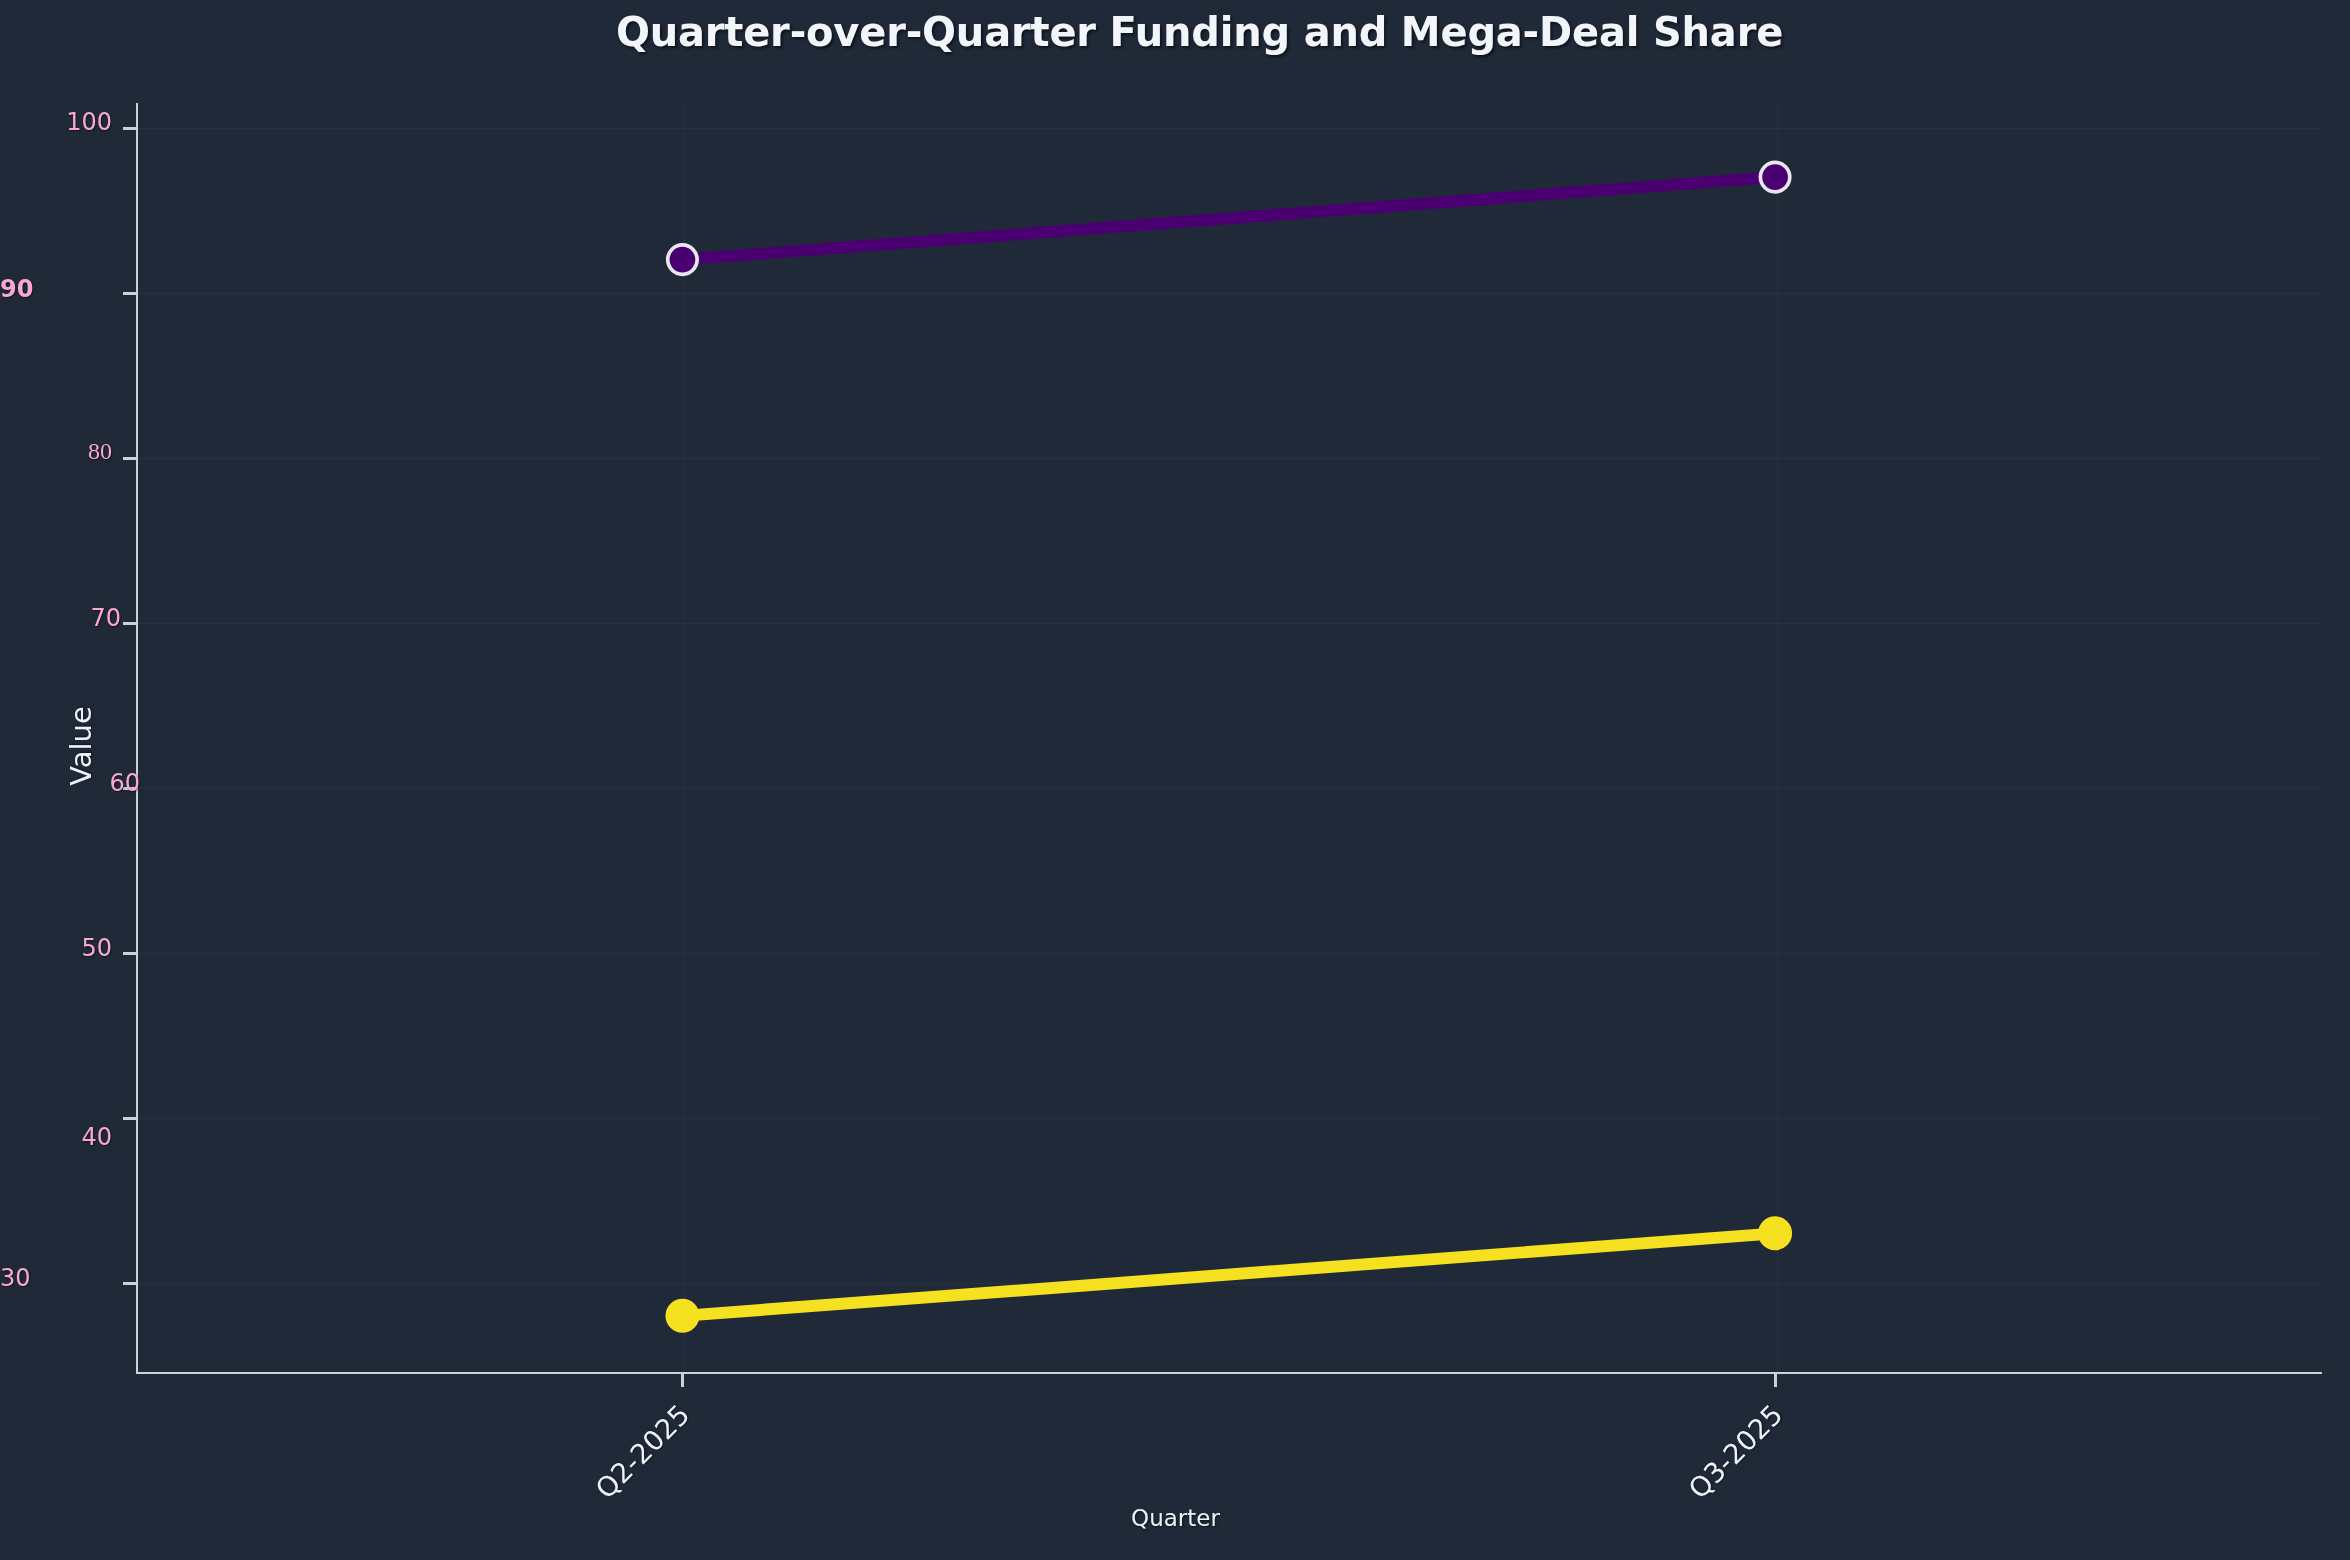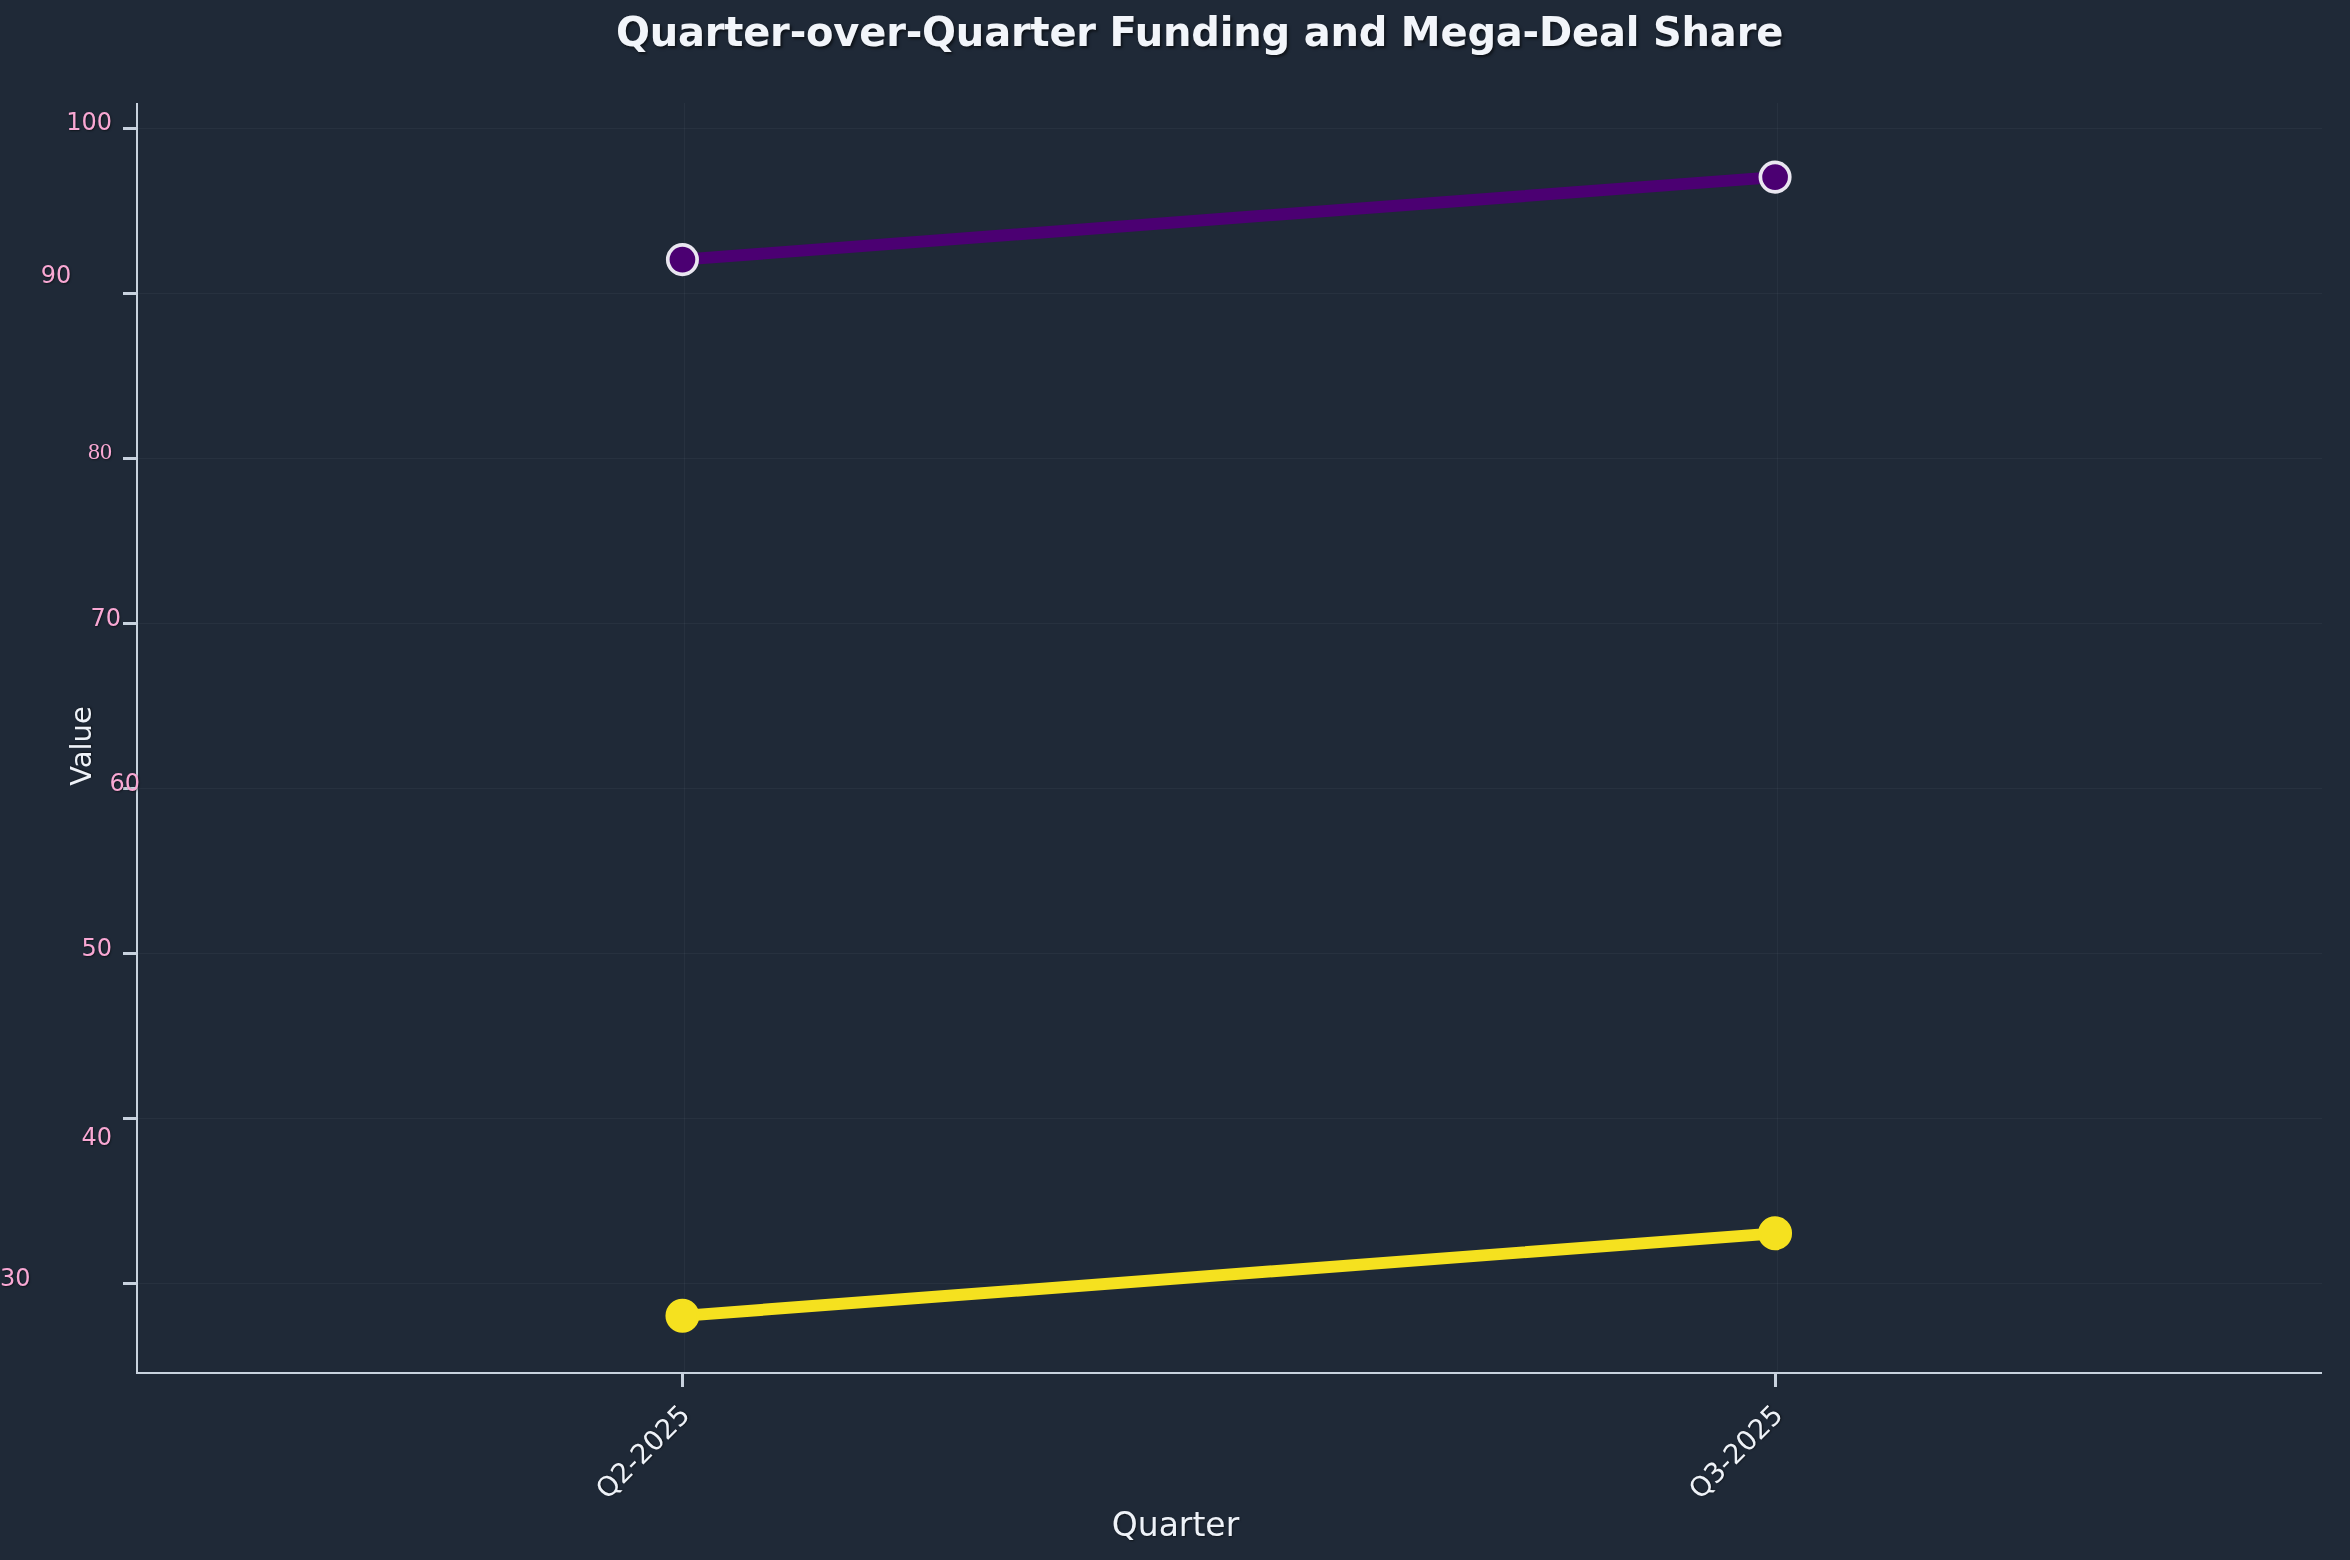--- a/index.html
+++ b/index.html
@@ -109,21 +109,21 @@
     transform-origin: right top;
     transform: rotate(-45deg);
     text-shadow: 0.9px 0.9px 1.8px rgba(0,0,0,0.5);
   }
   #xlabel {
     position: absolute;
     left: 0;
     top: 1505px;
     width: 2351px;
     text-align: center;
-    font-size: 33px;
+    font-size: 23px;
     color: #eef2f8;
     text-shadow: 0.9px 0.9px 1.8px rgba(0,0,0,0.5);
   }
 
   
   #series-svg {
     position: absolute;
     left: 0; top: 0;
     width: 2351px;
     height: 1560px;
@@ -227,21 +227,21 @@
     <div class="ytick-label" style="right: auto; left: 0px; width: 112px; text-align: right; top: 1099px; margin-top: 24px;">40</div>
     <div class="ytick-mark" style="left: 123px; top: 952px;"></div>
     <div class="ytick-label" style="right: auto; left: 0px; width: 112px; text-align: right; top: 934px;">50</div>
     <div class="ytick-mark" style="left: 123px; top: 787px;"></div>
     <div class="ytick-label" style="right: auto; left: 0px; width: 112px; text-align: right; top: 769px; margin-left: 28px;">60</div>
     <div class="ytick-mark" style="left: 123px; top: 622px;"></div>
     <div class="ytick-label" style="right: auto; left: 0px; width: 112px; text-align: right; top: 604px; padding-left: 9px;">70</div>
     <div class="ytick-mark" style="left: 123px; top: 457px;"></div>
     <div class="ytick-label" style="right: auto; left: 0px; width: 112px; text-align: right; top: 438px; font-family: Liberation Serif, serif;">80</div>
     <div class="ytick-mark" style="left: 123px; top: 292px;"></div>
-    <div class="ytick-label" style="right: auto; left: 0px; width: 112px; text-align: center; top: 261px;">90</div>
+    <div class="ytick-label" style="right: auto; left: 0px; width: 112px; text-align: left; top: 275px; font-weight: bold;">90</div>
     <div class="ytick-mark" style="left: 123px; top: 127px;"></div>
     <div class="ytick-label" style="right: auto; left: 0px; width: 112px; text-align: right; top: 108px;">100</div>
     <div class="xtick-mark" style="left: 681px; top: 1374px;"></div>
     <div class="xtick-label" style="left: 673px; top: 1398px; transform: translateX(-100%) rotate(-45deg); transform-origin: right top;">Q2-2025</div>
     <div class="xtick-mark" style="left: 1774px; top: 1374px;"></div>
     <div class="xtick-label" style="left: 1766px; top: 1398px; transform: translateX(-100%) rotate(-45deg); transform-origin: right top;">Q3-2025</div>
   </div>
 
 
 </body></html>

